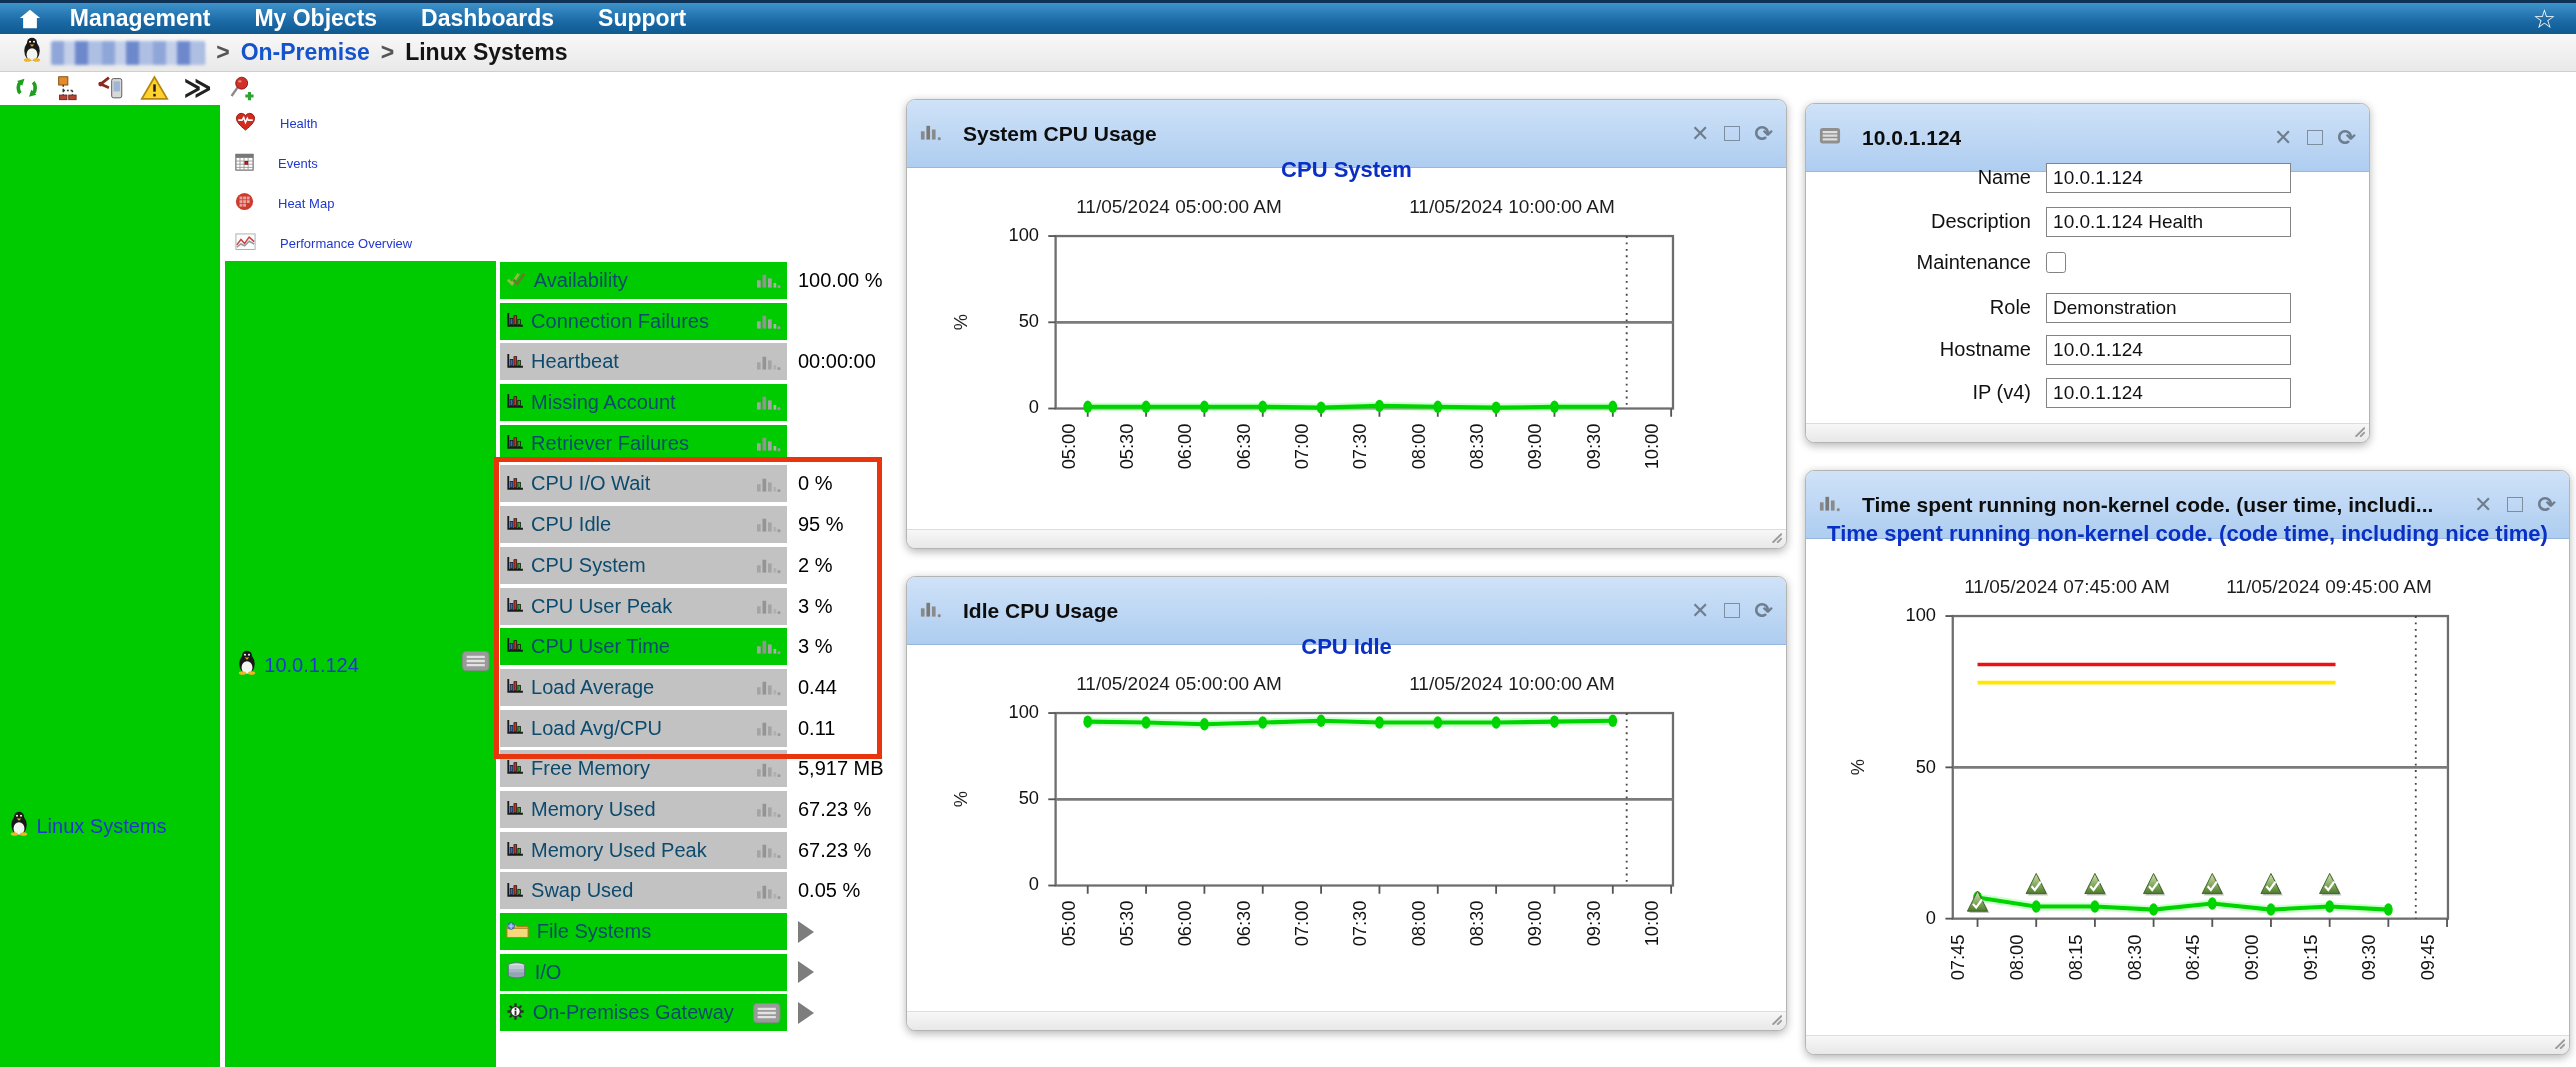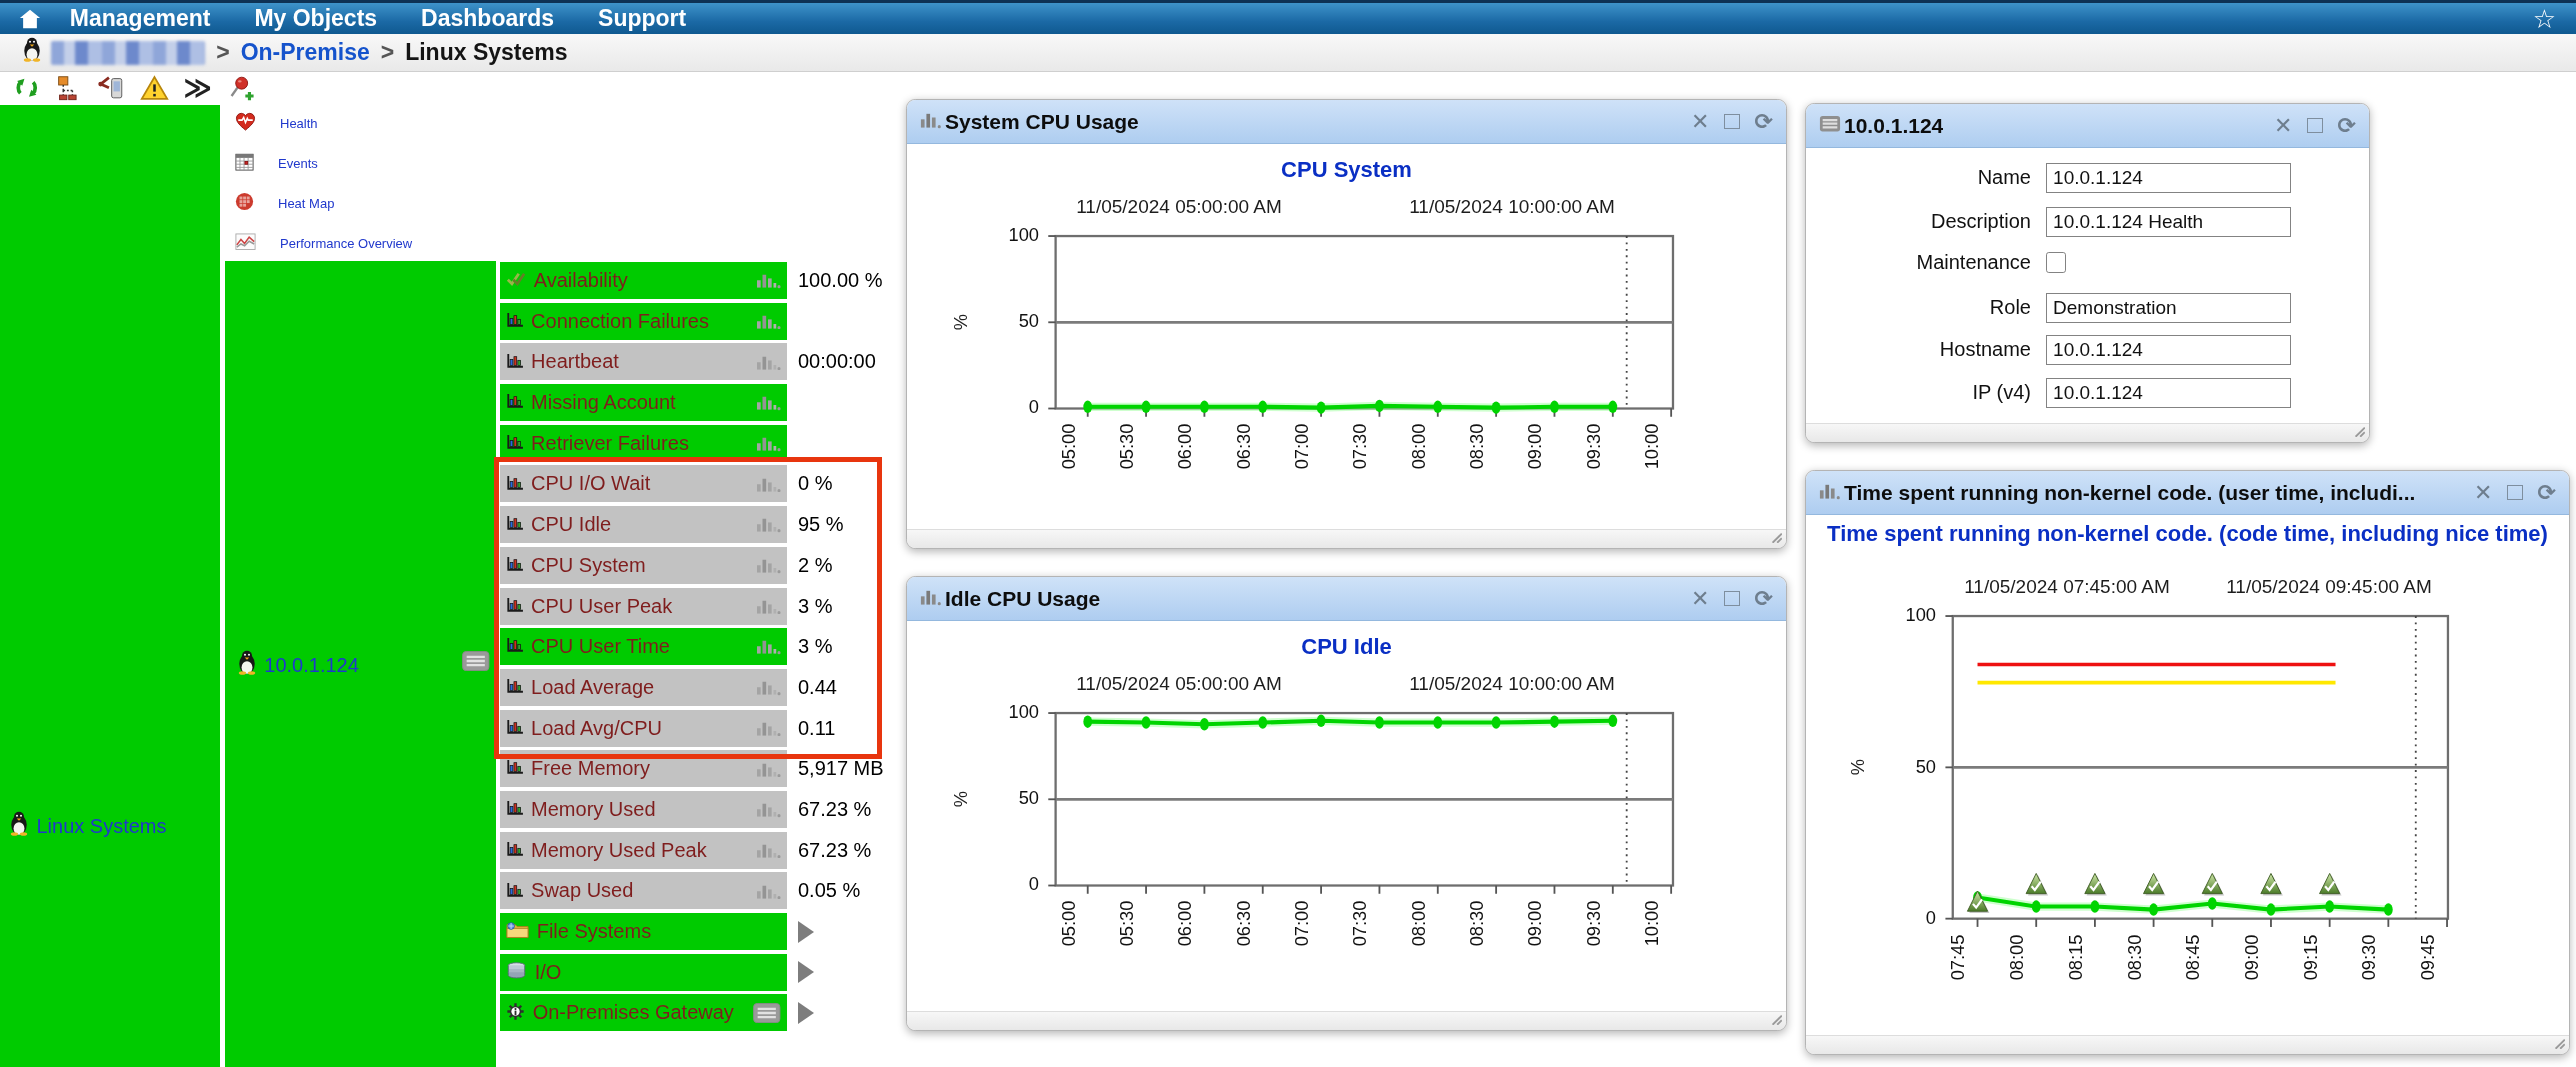--- a/index.html
+++ b/index.html
@@ -42,33 +42,33 @@
   
   .quicklinks{position:absolute;left:235px;top:103px;width:257px;}
   .qrow{height:40px;display:flex;align-items:center;gap:24px;color:#2038cc;font-size:13px;cursor:pointer;}
 
   
   .mrows{position:absolute;left:500px;top:262px;width:404px;}
   .mrow{height:37px;margin-bottom:3.7px;display:flex;align-items:stretch;cursor:pointer;}
   .mcell{width:287px;box-sizing:border-box;display:flex;align-items:center;gap:7.3px;padding:0 6.4px;}
   .state-ok .mcell{background:#00cb00;}
   .state-neutral .mcell{background:#c2c2c2;}
-  .mlabel{color:#7f1d1d;font-size:20px;white-space:nowrap;}
+  .mlabel{color:#0c4a6e;font-size:20px;white-space:nowrap;}
   .mspark{margin-left:auto;display:flex;align-items:center;}
   .mval{display:flex;align-items:center;padding-left:11px;font-size:20px;color:#000;white-space:nowrap;}
   .arrowtri{width:0;height:0;border-left:16.5px solid #7d7d7d;border-top:11px solid transparent;
     border-bottom:11px solid transparent;}
   .redbox{position:absolute;left:494px;top:457px;width:378px;height:292px;border:5.5px solid #e8350e;
     z-index:6;pointer-events:none;}
 
   
   .panel{position:absolute;background:#fff;border:0.9px solid #b4b4b4;border-radius:9.2px;
     box-shadow:0 2.8px 8.3px rgba(0,0,0,.28);}
   .ptitle{height:35px;background:linear-gradient(#cfe2f8,#aecdf0);border-bottom:0.9px solid #94b8de;
-    border-radius:8.3px 8.3px 0 0;display:flex;align-items:center;padding:4px 13px;gap:3px;
+    border-radius:8.3px 8.3px 0 0;display:flex;align-items:center;padding:16px 13px;gap:21px;
     font-size:21px;font-weight:bold;color:#0d0d0d;}
   .ptxt{white-space:nowrap;overflow:hidden;}
   .pctrl{margin-left:auto;display:flex;gap:14.7px;align-items:center;color:#6e7e8e;}
   .wclose{font-size:22px;cursor:pointer;line-height:22px;}
   .wrestore{width:13.8px;height:13.8px;border:1.8px solid #7e8e9e;cursor:pointer;}
   .wrefresh{font-size:22px;cursor:pointer;line-height:22px;}
   .pbody{position:absolute;left:0;right:0;top:35px;bottom:0;}
   .pfooter{position:absolute;left:0;right:0;bottom:0;height:18.3px;
     background:linear-gradient(#f7f7f7,#e8e8e8);border-top:0.9px solid #ddd;border-radius:0 0 8.3px 8.3px;}
   .rsz{position:absolute;right:3.7px;bottom:1.8px;cursor:nwse-resize;}

